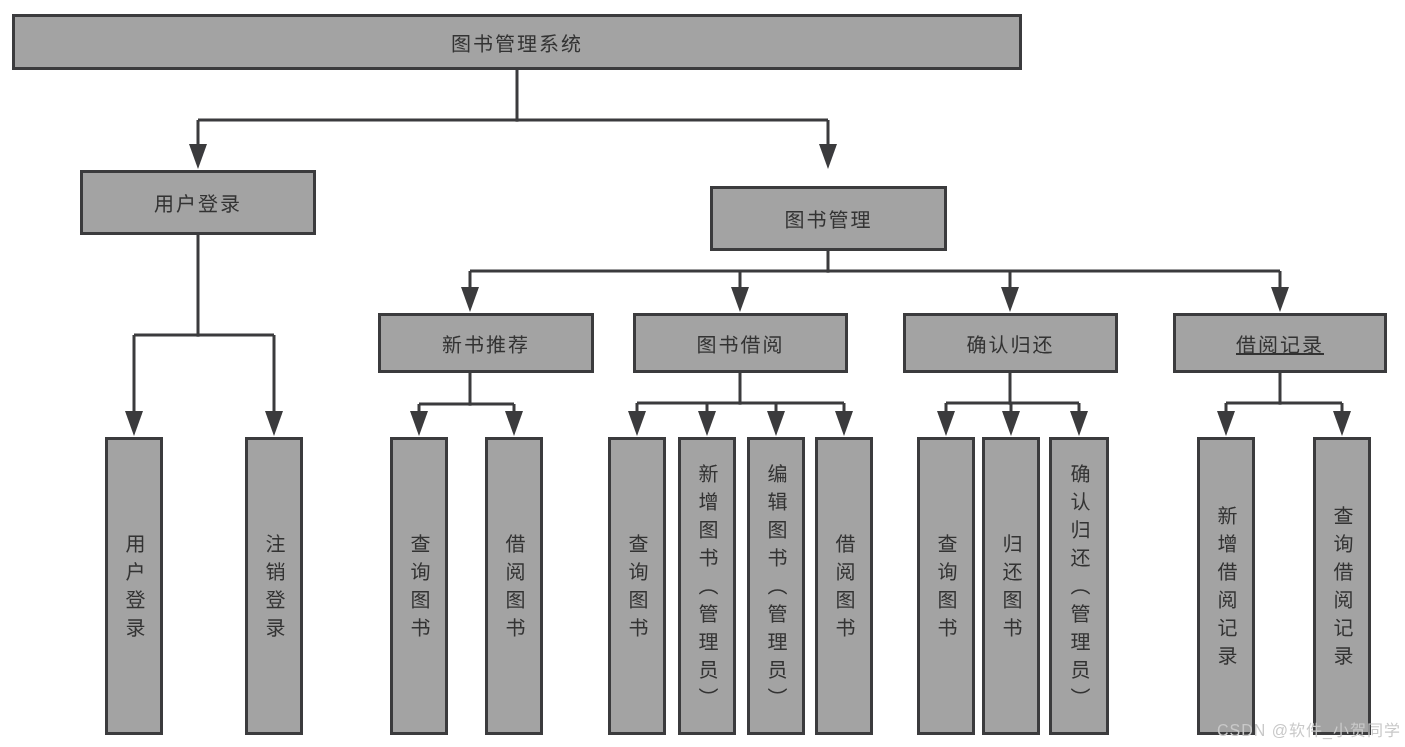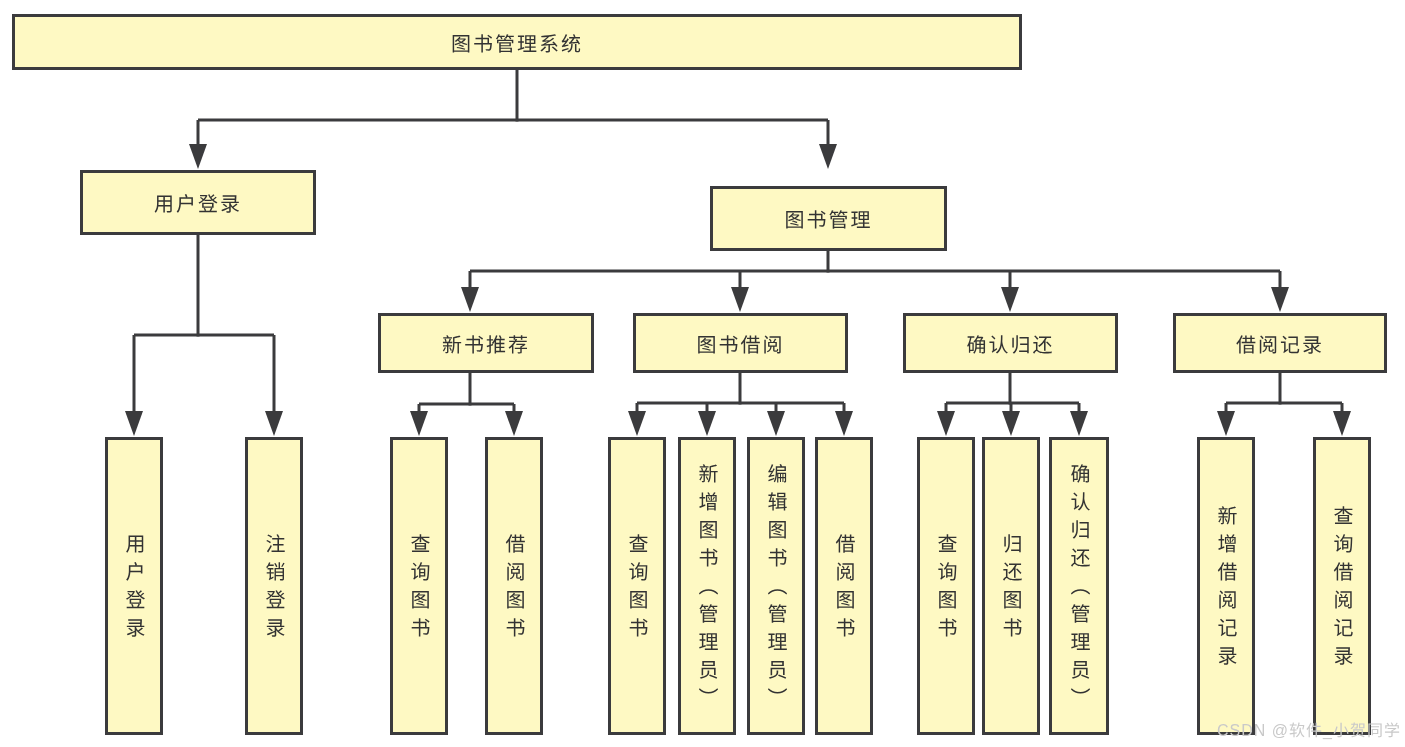--- a/index.html
+++ b/index.html
@@ -5,21 +5,21 @@
   * { margin:0; padding:0; box-sizing:border-box; }
   body { background:#fff; font-family:"Liberation Sans", sans-serif; }
   .canvas {
     position:relative; width:1405px; height:747px;
     background:var(--background,#fff); overflow:hidden;
   }
   svg.connectors { position:absolute; left:0; top:0; width:1405px; height:747px; }
   .connector { stroke:var(--line,#3b3b3d); stroke-width:3; fill:none; }
   .arrowhead { fill:var(--line,#3b3b3d); stroke:none; }
   .node {
-    position:absolute; background:#fef9c3;
+    position:absolute; background:#a3a3a3;
     border:3px solid var(--line,#3b3b3d);
     color:var(--text,#333);
     display:flex; align-items:center; justify-content:center;
     font-size:20px; letter-spacing:2px; text-align:center;
   }
   .leaf {
     writing-mode:vertical-rl; text-orientation:mixed;
     letter-spacing:8px; line-height:1;
     padding-top:6px;
   }
@@ -110,21 +110,21 @@
   </svg>
 
   <div class="node" style="left:12px; top:14px; width:1010px; height:56px;">图书管理系统</div>
 
   <div class="node" style="left:80px; top:170px; width:236px; height:65px;">用户登录</div>
   <div class="node" style="left:710px; top:170px; width:237px; height:65px;margin-top:16px;">图书管理</div>
 
   <div class="node" style="left:378px; top:313px; width:216px; height:60px;">新书推荐</div>
   <div class="node" style="left:633px; top:313px; width:215px; height:60px;">图书借阅</div>
   <div class="node" style="left:903px; top:313px; width:215px; height:60px;">确认归还</div>
-  <div class="node" style="left:1173px; top:313px; width:214px; height:60px;">借阅记录</div>
+  <div class="node" style="left:1173px; top:313px; width:214px; height:60px;text-decoration:underline;">借阅记录</div>
 
   <div class="node leaf" style="left:105px; top:437px; width:58px; height:298px;">用户登录</div>
   <div class="node leaf" style="left:245px; top:437px; width:58px; height:298px;">注销登录</div>
 
   <div class="node leaf" style="left:390px; top:437px; width:58px; height:298px;">查询图书</div>
   <div class="node leaf" style="left:485px; top:437px; width:58px; height:298px;">借阅图书</div>
 
   <div class="node leaf" style="left:608px; top:437px; width:58px; height:298px;">查询图书</div>
   <div class="node leaf" style="left:678px; top:437px; width:58px; height:298px;">新增图书（管理员）</div>
   <div class="node leaf" style="left:747px; top:437px; width:58px; height:298px;">编辑图书（管理员）</div>

